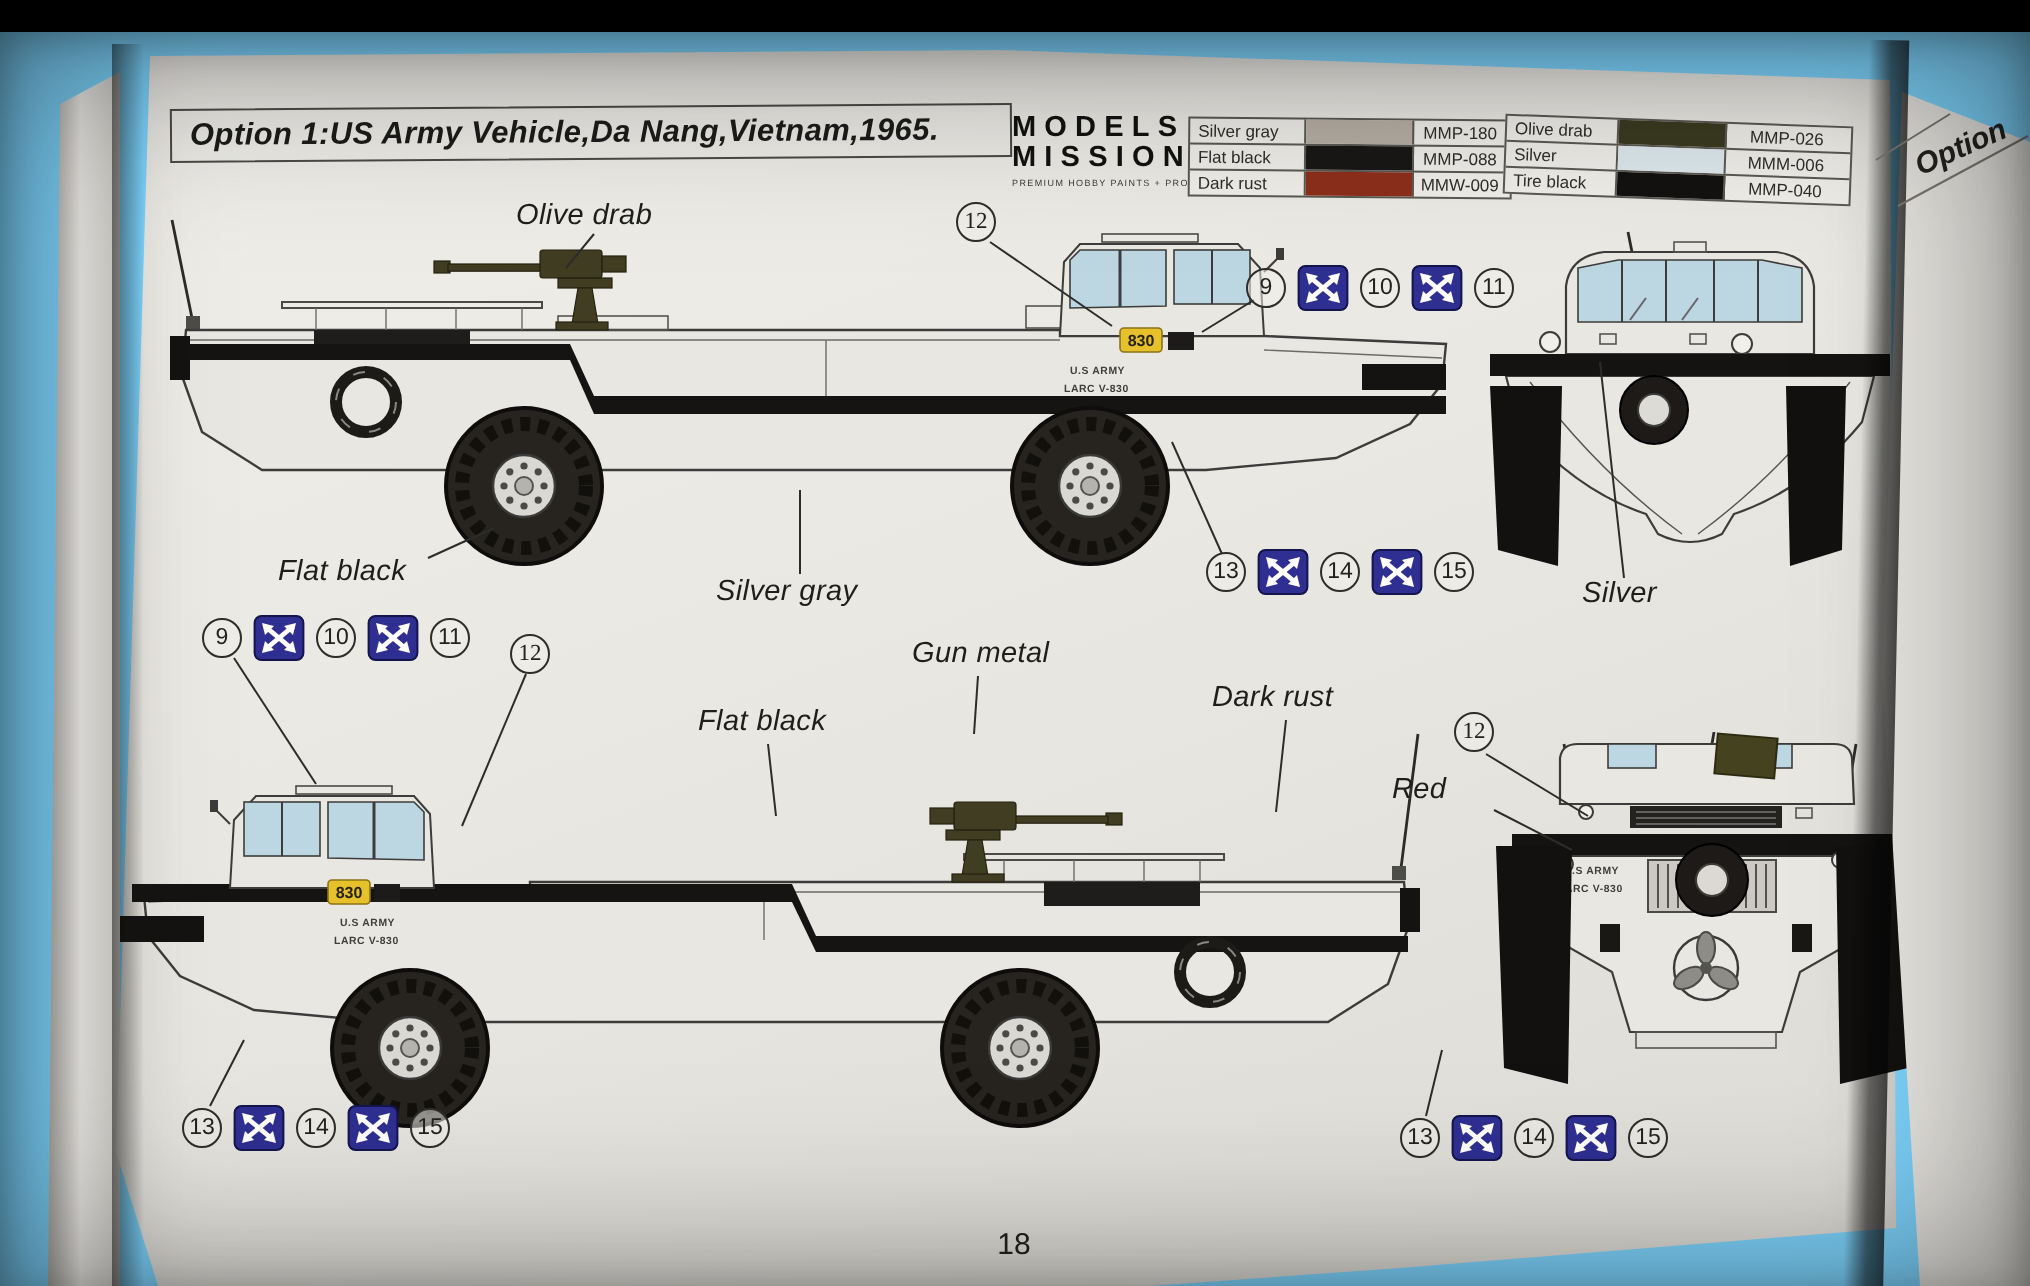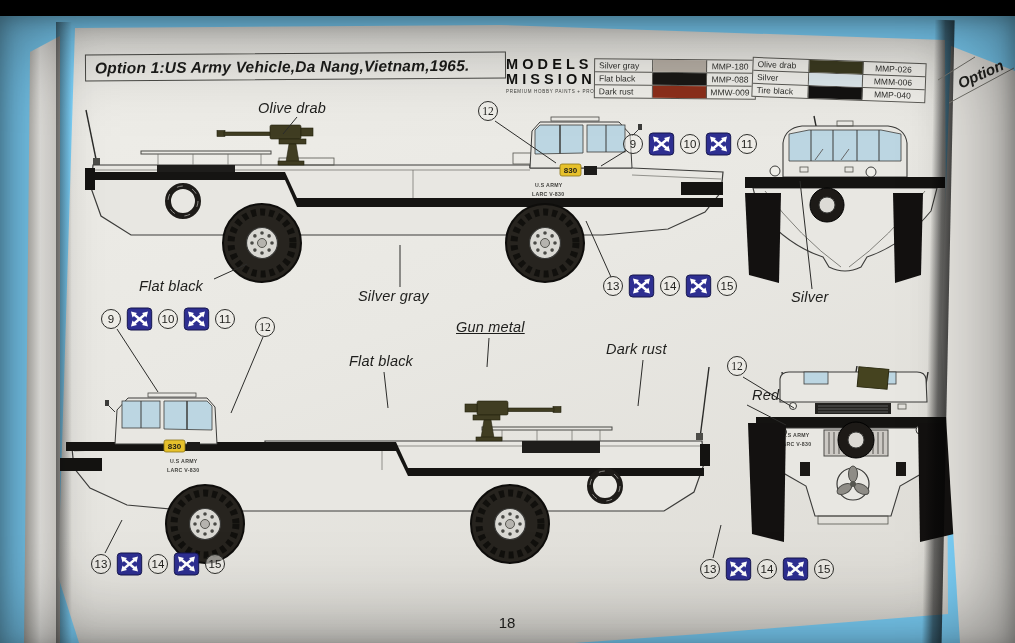--- a/index.html
+++ b/index.html
@@ -357,23 +357,23 @@
       <line x1="747" y1="389" x2="786" y2="409"></line>
       <line x1="713" y1="542" x2="721" y2="509"></line>
     </g>
   </svg>
 
   <div class="label" style="left:258px;top:84px;">Olive drab</div>
   <div class="label" style="left:139px;top:262px;">Flat black</div>
   <div class="label" style="left:358px;top:272px;">Silver gray</div>
   <div class="label" style="left:791px;top:273px;">Silver</div>
   <div class="label" style="left:349px;top:337px;">Flat black</div>
-  <div class="label" style="left:456px;top:303px;text-decoration:underline;">Gun metal</div>
+  <div class="label" style="left:456px;top:303px;">Gun metal</div>
   <div class="label" style="left:606px;top:325px;">Dark rust</div>
-  <div class="label" style="left:752px;top:371px;">Red</div>
+  <div class="label" style="left:696px;top:371px;">Red</div>
 
   <span class="cnum abs" style="left:478px;top:85px;">12</span>
   <span class="cnum abs" style="left:255px;top:301px;">12</span>
   <span class="cnum abs" style="left:727px;top:340px;">12</span>
 
   <div class="crow" style="left:623px;top:116px;">
     <span class="cnum">9</span>
     <span class="dicon">
         <svg viewBox="0 0 26 24" width="27" height="24">
           <rect x="0.8" y="1" width="24.4" height="22" rx="3.5" fill="#2e2f91" stroke="#14154d"></rect>

